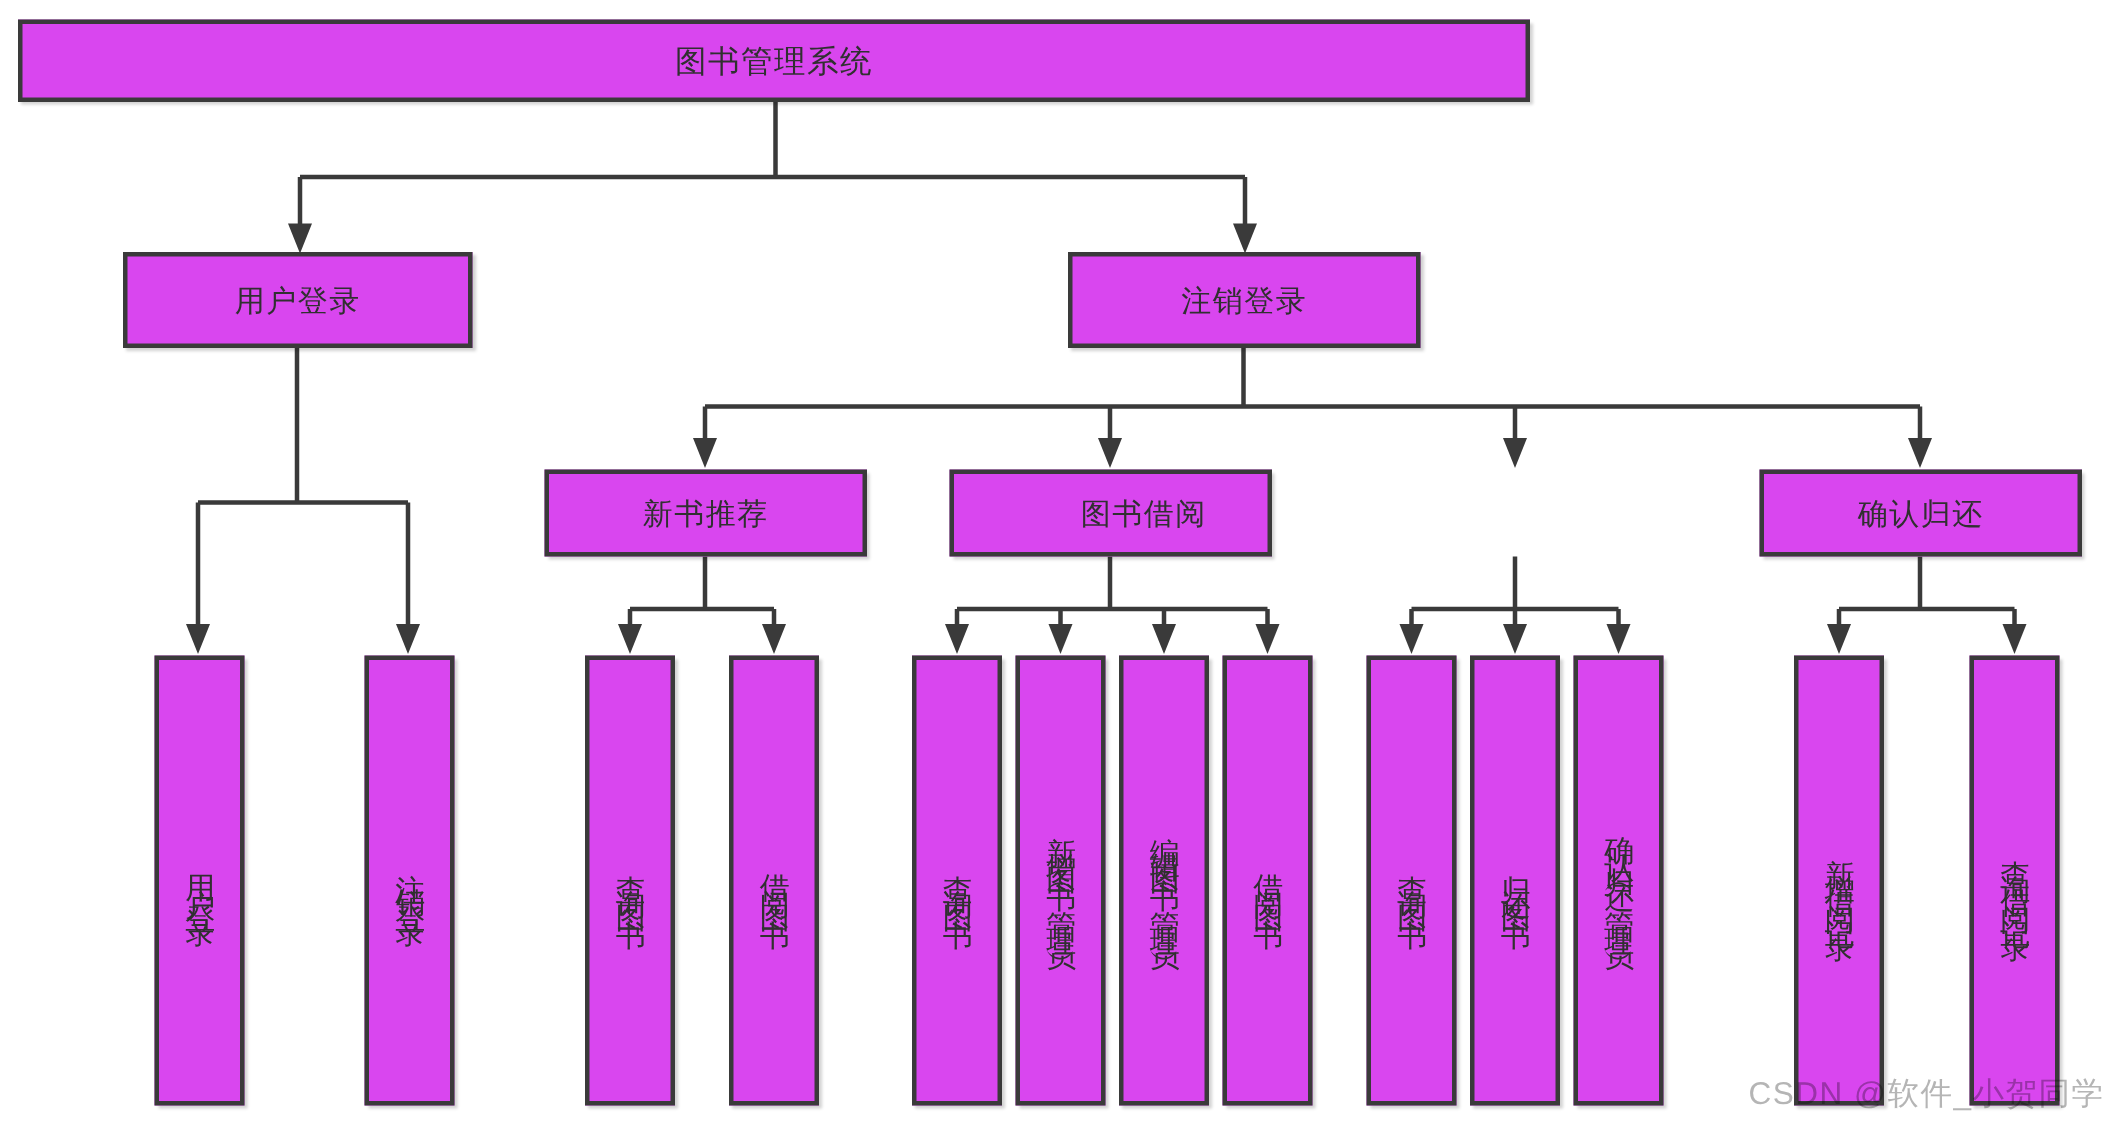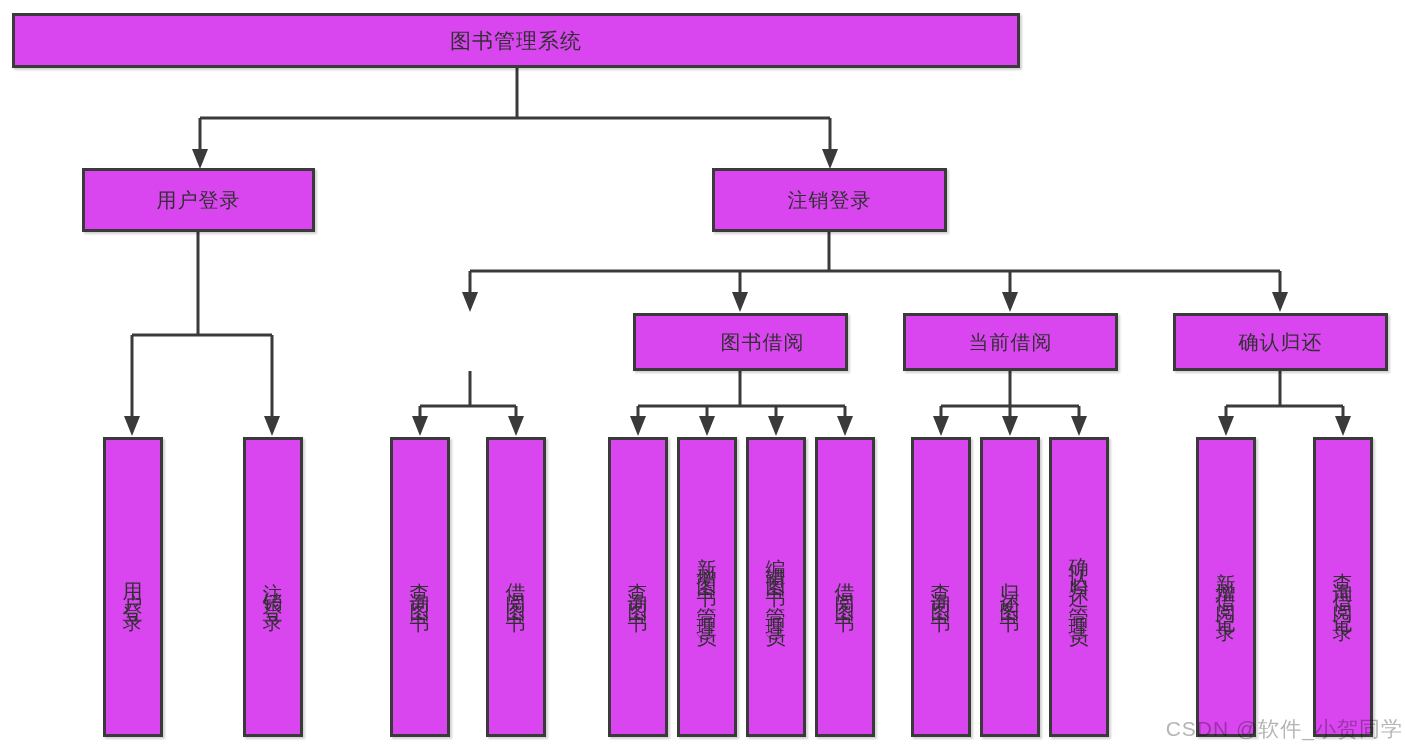--- a/index.html
+++ b/index.html
@@ -107,22 +107,22 @@
       <polygon points="1218,416 1234,416 1226,436"></polygon>
       <polygon points="1335,416 1351,416 1343,436"></polygon>
     </g>
   </svg>
 
   <div class="box b-root">图书管理系统</div>
 
   <div class="box b-user">用户登录</div>
   <div class="box b-mgmt">注销登录</div>
 
+  <div class="box b-nb">新书推荐</div>
   <div class="box b-bb">图书借阅</div>
-  <div class="box b-cb">当前借阅</div>
   <div class="box b-br">确认归还</div>
 
   <div class="box leaf l1">用户登录</div>
   <div class="box leaf l2">注销登录</div>
 
   <div class="box leaf l3">查询图书</div>
   <div class="box leaf l4">借阅图书</div>
 
   <div class="box leaf l5">查询图书</div>
   <div class="box leaf l6">新增图书（管理员）</div>

